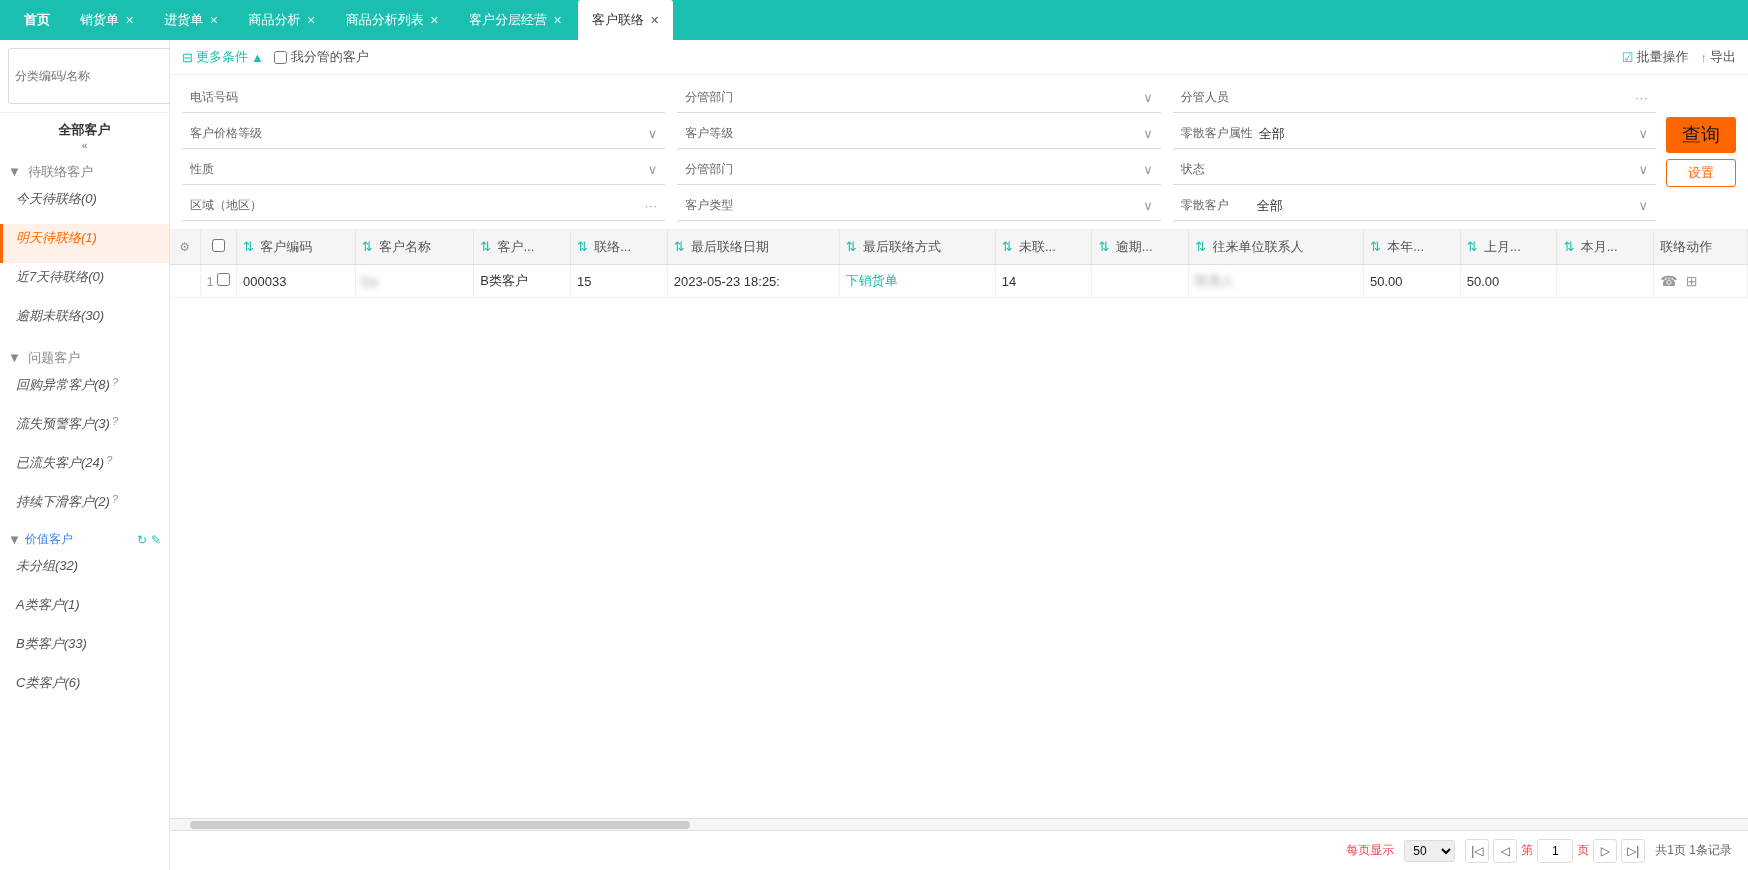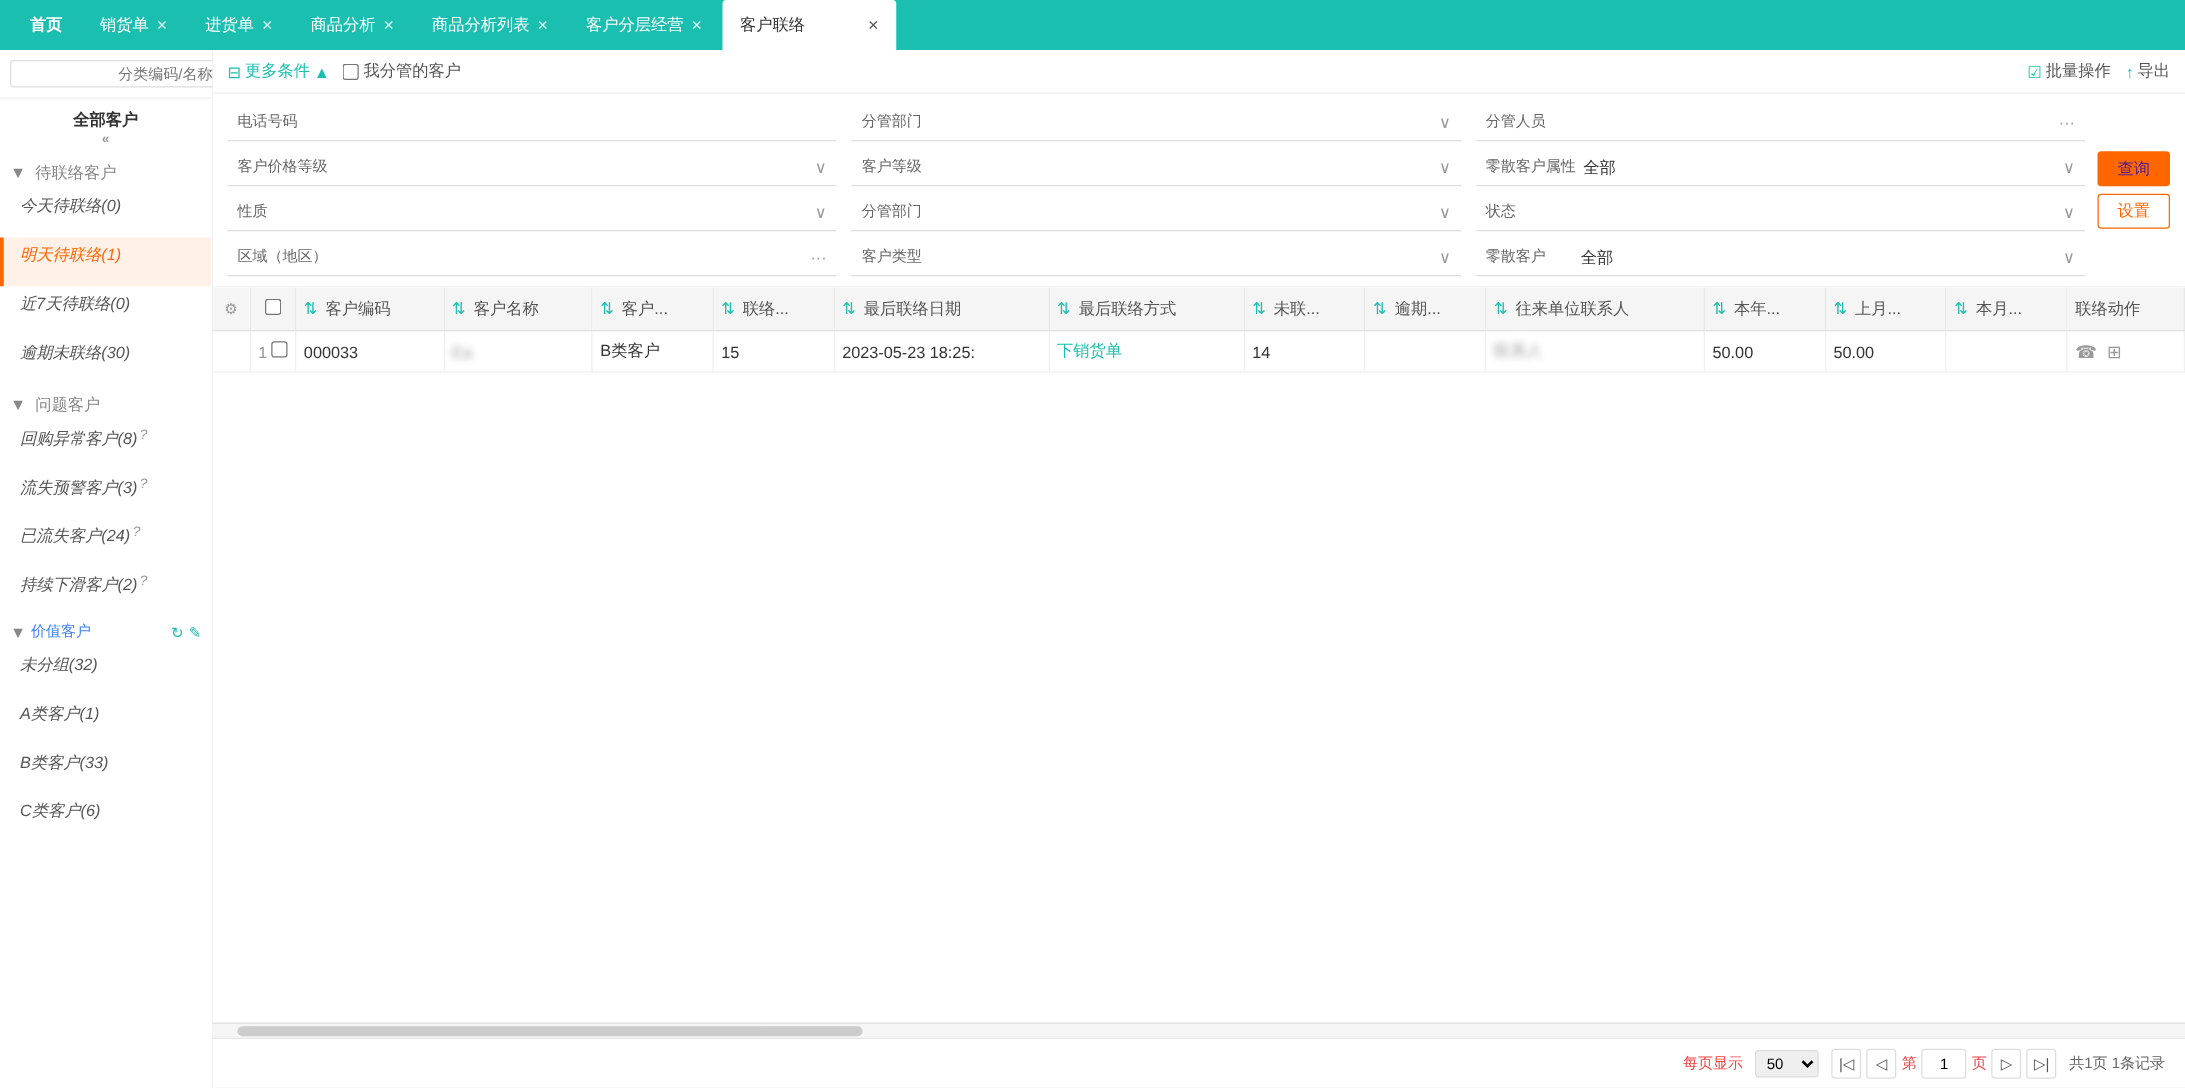--- a/index.html
+++ b/index.html
@@ -9,40 +9,40 @@
     .top-nav {
       display: flex; align-items: center;
       background: #1bbfb0; height: 40px;
       padding: 0 10px; gap: 2px;
     }
     .nav-item {
       color: #fff; padding: 0 14px; height: 40px; display: flex; align-items: center;
       cursor: pointer; white-space: nowrap; font-size: 13px; position: relative;
     }
     .nav-item .close-icon { margin-left: 6px; font-size: 11px; opacity: 0.8; }
-    .nav-item.active { background: #fff; color: #333; border-radius: 3px 3px 0 0; gap: 44px; }
+    .nav-item.active { background: #fff; color: #333; border-radius: 3px 3px 0 0; }
     .nav-home { font-weight: bold; }
 
     
     .main-layout {
       display: flex; height: calc(870px - 40px);
     }
 
     
     .sidebar {
       width: 170px; background: #fff; border-right: 1px solid #e8e8e8;
       display: flex; flex-direction: column; overflow-y: auto; flex-shrink: 0;
     }
     .sidebar-search {
       display: flex; align-items: center; padding: 8px;
       border-bottom: 1px solid #eee;
     }
     .sidebar-search input {
-      flex: 1; border: 1px solid #ddd; border-radius: 3px; padding: 3px 6px;
-      font-size: 12px; outline: none; color: #666; text-align: right;
+      flex: 1; border: 1px solid #ddd; border-radius: 3px; padding: 20px 6px;
+      font-size: 12px; outline: none; color: #666;
     }
 
     .sidebar-section-header {
       display: flex; align-items: center; justify-content: space-between;
       padding: 8px 8px 4px; font-weight: bold; color: #333; font-size: 13px; flex-direction: column;
     }
     .sidebar-section-header .collapse-icon { color: #999; font-size: 11px; cursor: pointer; }
     .sidebar-group-label {
       padding: 4px 8px; color: #888; font-size: 12px; margin-top: 4px;
     }
@@ -89,22 +89,22 @@
     .filter-row:last-child { margin-bottom: 0; }
     .filter-cell {
       flex: 1; display: flex; align-items: center; border-bottom: 1px solid #ddd;
       padding: 4px 8px; min-height: 30px; position: relative;
     }
     .filter-cell .label { color: #666; min-width: 70px; font-size: 12px; white-space: nowrap; }
     .filter-cell .dropdown-arrow { color: #999; margin-left: auto; cursor: pointer; }
     .filter-cell .dots { color: #999; margin-left: auto; cursor: pointer; }
     .filter-separator { width: 12px; }
     .btn-query {
-      background: #ff6600; color: #4c1d95; border: none; padding: 5px 16px;
-      border-radius: 3px; cursor: pointer; font-size: 13px; white-space: nowrap;
+      background: #ff6600; color: #0f172a; border: none; padding: 5px 16px;
+      border-radius: 3px; cursor: pointer; font-size: 19px; white-space: nowrap;
     }
     .btn-settings {
       background: #fff; color: #ff6600; border: 1px solid #ff6600; padding: 4px 14px;
       border-radius: 3px; cursor: pointer; font-size: 13px; white-space: nowrap;
     }
     .filter-panel-inner {
       display: flex; align-items: stretch;
     }
     .filter-fields { flex: 1; }
     .filter-right-actions { display: flex; flex-direction: column; gap: 6px; justify-content: center; padding-left: 10px; }

